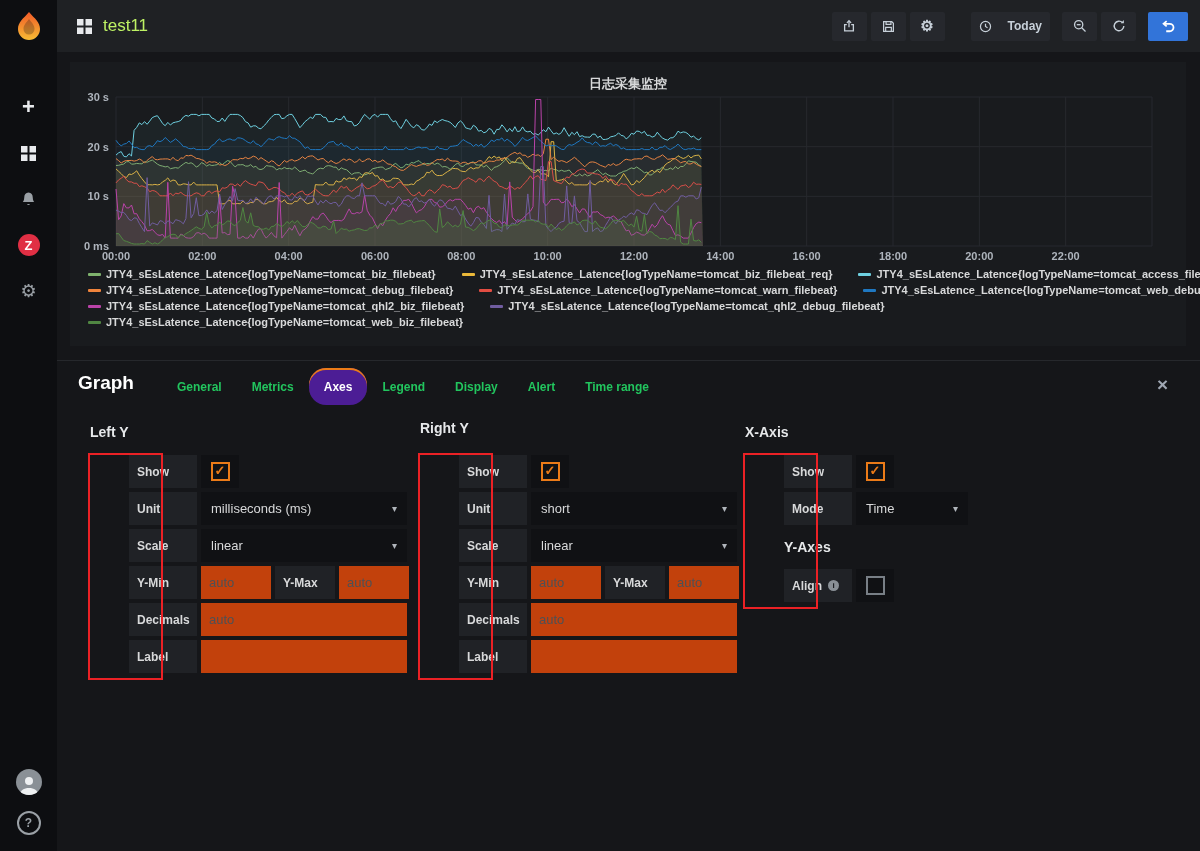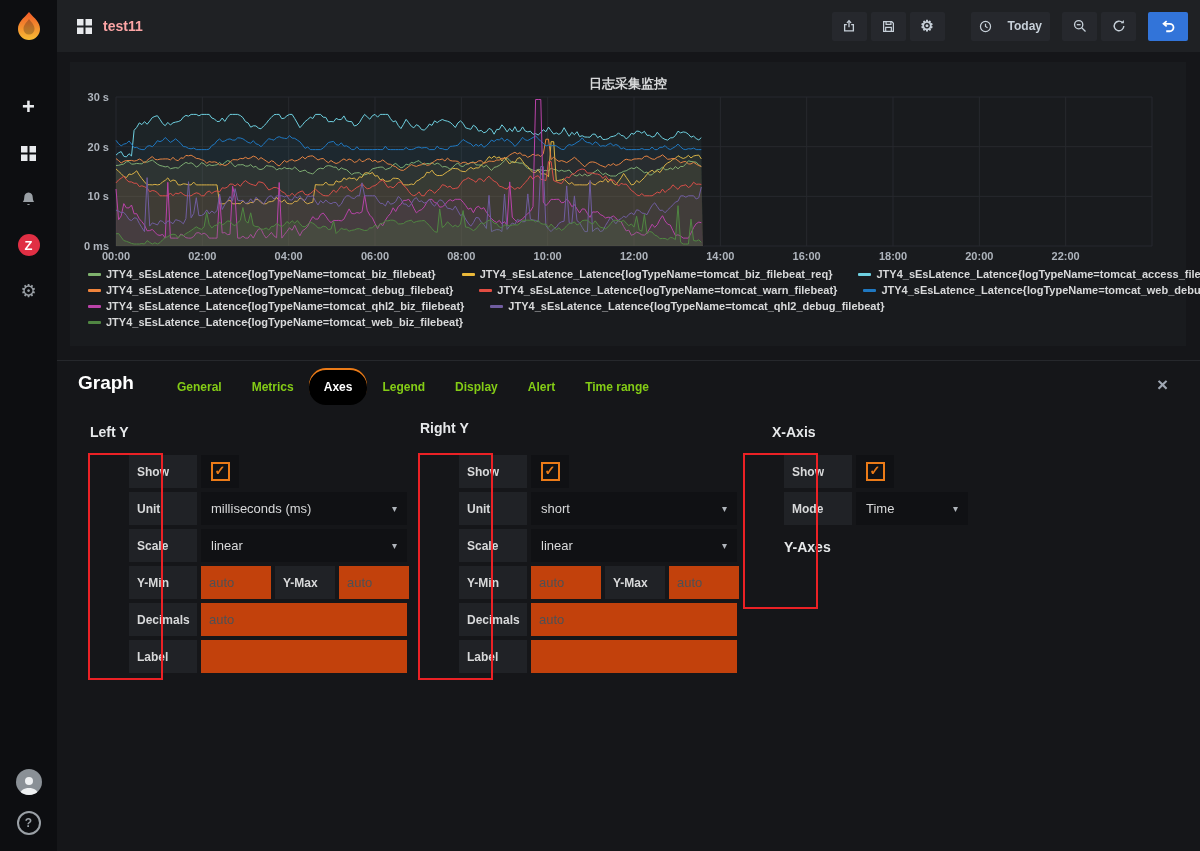--- a/index.html
+++ b/index.html
@@ -14,21 +14,21 @@
   .plus-glyph{font-size:22px;font-weight:bold;line-height:20px;}
   .gear-glyph{font-size:18px;line-height:18px;}
   .z-badge{width:22px;height:22px;border-radius:50%;background:#e02f44;color:#fff;font-size:13px;font-weight:bold;display:flex;align-items:center;justify-content:center;}
   .side-bottom{position:absolute;bottom:16px;left:0;width:57px;display:flex;flex-direction:column;align-items:center;gap:16px;}
   .avatar{width:26px;height:26px;border-radius:50%;background:#8a9096;overflow:hidden;display:flex;align-items:flex-end;justify-content:center;}
   .help-circle{width:20px;height:20px;border-radius:50%;border:2px solid #9aa0a6;color:#9aa0a6;font-size:12px;font-weight:bold;display:flex;align-items:center;justify-content:center;}
 
   
   .topnav{position:absolute;left:57px;top:0;right:0;height:52px;background:#1f2124;display:flex;align-items:center;z-index:9;}
   .nav-left{display:flex;align-items:center;gap:11px;padding-left:20px;color:#e8eaed;}
-  .nav-title{color:#fca5a5;font-size:14px;font-weight:bold;}
+  .nav-title{color:#bef264;font-size:17px;font-weight:normal;}
   .nav-right{margin-left:auto;display:flex;align-items:center;padding-right:12px;}
   .nav-btn{height:29px;min-width:35px;background:#26282d;border-radius:2px;display:flex;align-items:center;justify-content:center;color:#c7d0d9;font-size:12px;font-weight:bold;gap:6px;padding:0 8px;box-sizing:border-box;margin-left:4px;cursor:pointer;}
   .nav-btn.blue{background:#3274d9;color:#fff;width:40px;}
   .sp26{margin-left:26px;gap:16px;}
   .sp12{margin-left:12px;}
 
   
   .panel-bg{position:absolute;left:70px;top:62px;width:1116px;height:284px;background:#191b1e;}
   .panel-title{position:absolute;top:75px;left:70px;width:1116px;text-align:center;color:#d8d9da;font-size:13px;font-weight:bold;}
   #chart-svg{position:absolute;left:70px;top:92px;}
@@ -36,22 +36,22 @@
   #chart-svg .tick{fill:#aeb4bc;font-size:11px;font-weight:bold;font-family:"Liberation Sans",sans-serif;}
   .legend{position:absolute;left:88px;top:268px;width:1106px;color:#d8d9da;font-size:11px;font-weight:bold;}
   .lrow{display:flex;gap:26px;margin-bottom:4px;align-items:center;}
   .litem{display:flex;align-items:center;gap:5px;white-space:nowrap;cursor:pointer;}
   .dash{width:13px;height:3px;border-radius:1px;flex:none;}
 
   
   .editor{position:absolute;left:57px;top:360px;right:0;bottom:0;background:#151619;border-top:1px solid #26282c;}
   .editor-title{position:absolute;left:78px;top:372px;color:#fff;font-size:19px;font-weight:bold;}
   .tabs{position:absolute;left:162px;top:368px;display:flex;height:37px;align-items:stretch;}
-  .tab{padding:0 15px;display:flex;align-items:center;color:#84cc16;font-size:12px;font-weight:bold;cursor:pointer;}
-  .tab.active{background:#000000;color:#fff;box-shadow:inset 0 2px 0 #eb7b18;border-radius:17px;}
+  .tab{padding:0 15px;display:flex;align-items:center;color:#22c55e;font-size:12px;font-weight:bold;cursor:pointer;}
+  .tab.active{background:#4c1d95;color:#fff;box-shadow:inset 0 2px 0 #eb7b18;border-radius:17px;}
   .close-x{position:absolute;right:32px;top:375px;color:#9fa7b3;font-size:19px;font-weight:bold;cursor:pointer;line-height:19px;}
 
   .sec-head{position:absolute;color:#e6e8ea;font-size:14px;font-weight:bold;}
   .sec{position:absolute;margin-left:39px;}
   .form-row{display:flex;gap:4px;margin-bottom:4px;height:33px;}
   .form-label{background:#202226;color:#d8d9da;font-size:12px;font-weight:bold;display:flex;align-items:center;padding:0 8px;width:68px;box-sizing:border-box;flex:none;}
   .form-label.w60{width:60px;}
   .gf-input{background:#c2410c;border:none;outline:none;color:#d8d9da;font-size:13px;padding:0 8px;height:33px;box-sizing:border-box;font-family:"Liberation Sans",sans-serif;}
   .gf-input::placeholder{color:#4d5156;}
   .gf-select{display:flex;align-items:center;justify-content:space-between;padding:0 10px;background:#101114;color:#d8d9da;font-size:13px;height:33px;box-sizing:border-box;cursor:pointer;gap:44px;}
@@ -361,33 +361,42 @@
   <div class="form-row">
     <span class="form-label">Decimals</span>
     <input class="gf-input w206" placeholder="auto" style="">
   </div>
   <div class="form-row">
     <span class="form-label">Label</span>
     <input class="gf-input w206" style="">
   </div>
 </div>
 
-<div class="sec-head" style="left:772px;top:424px;">X-Axis</div>
+<div class="sec-head" style="left:745px;top:424px;">X-Axis</div>
 <div class="sec" style="left:745px;top:455px;">
   <div class="form-row">
     <span class="form-label">Show</span>
     <span class="checkbox-wrap">
         <span class="cb">✓</span>
       </span>
   </div>
   <div class="form-row">
     <span class="form-label">Mode</span>
     <div class="gf-select w112">
       <span>Time</span>
       <span class="caret">▾</span>
     </div>
   </div>
   <div class="inner-head">Y-Axes</div>
+  <div class="form-row">
+    <span class="form-label">
+      <span>Align</span>
+      <span class="info-i">i</span>
+    </span>
+    <span class="checkbox-wrap">
+        <span class="cb un"></span>
+      </span>
+  </div>
 </div>
 
 <div class="hl" style="left:88px;top:453px;width:71px;height:223px;"></div>
 <div class="hl" style="left:418px;top:453px;width:71px;height:223px;"></div>
 <div class="hl" style="left:743px;top:453px;width:71px;height:152px;"></div>
 
 </body></html>

